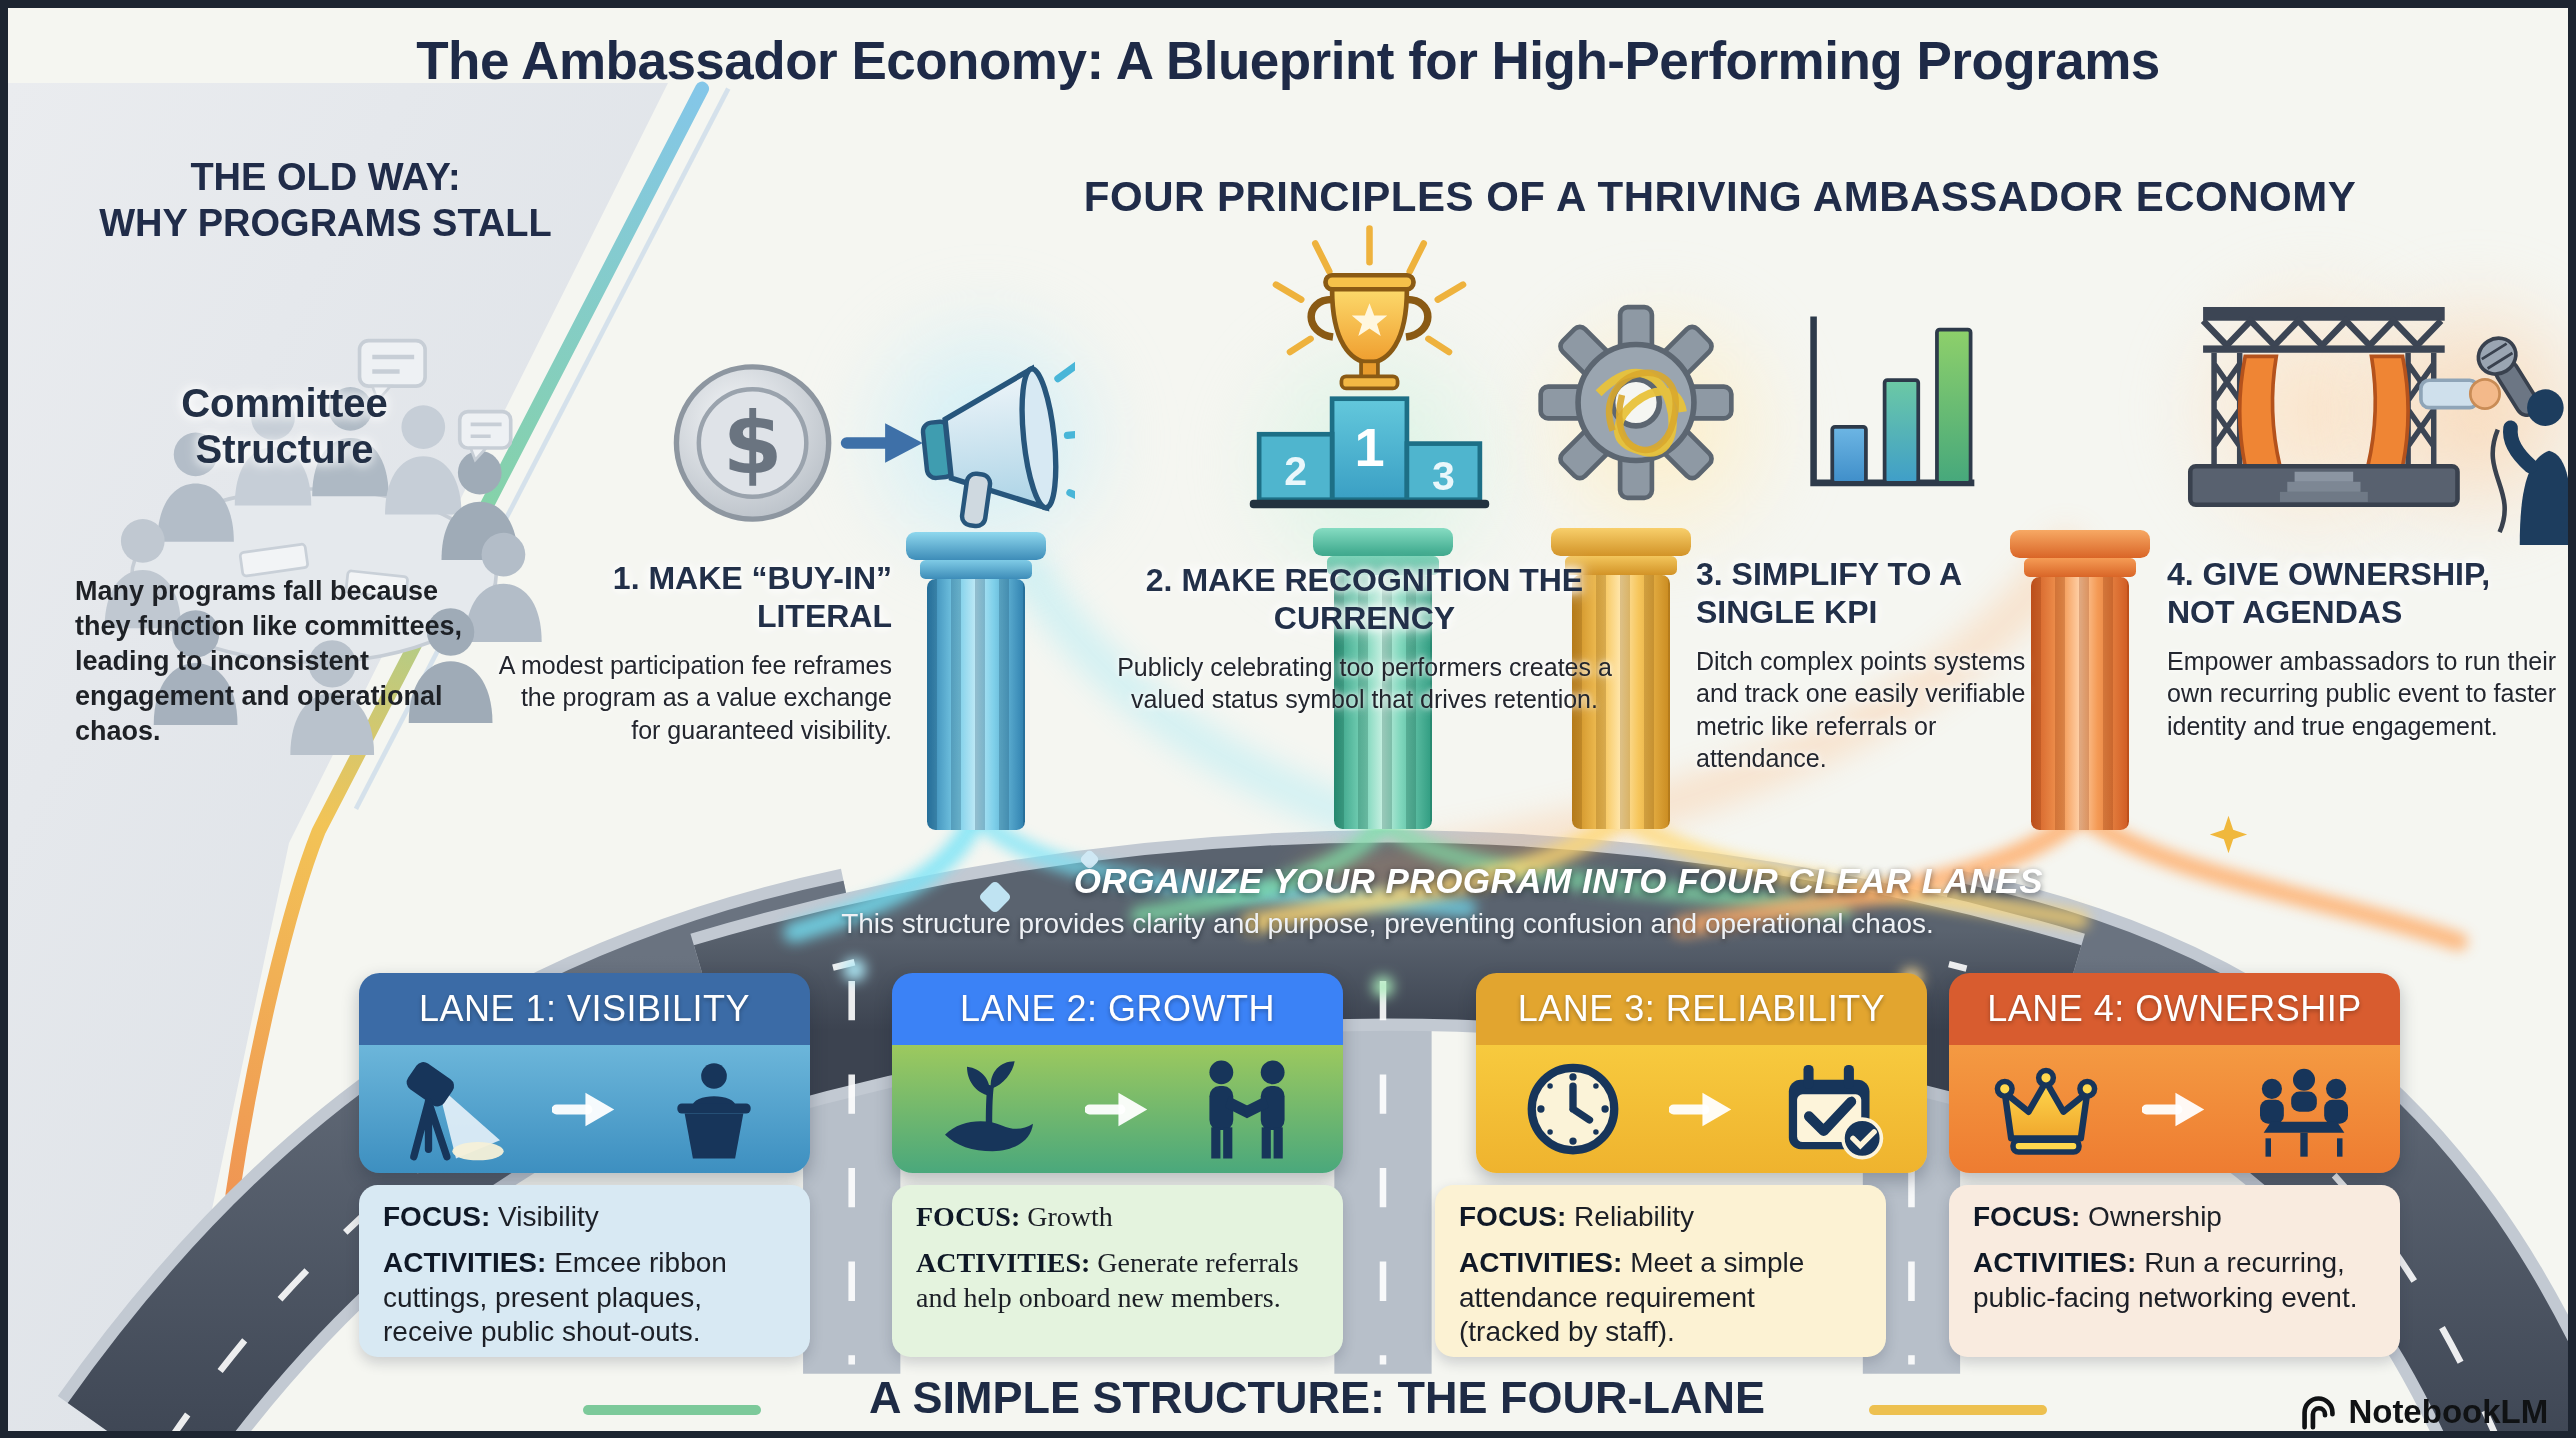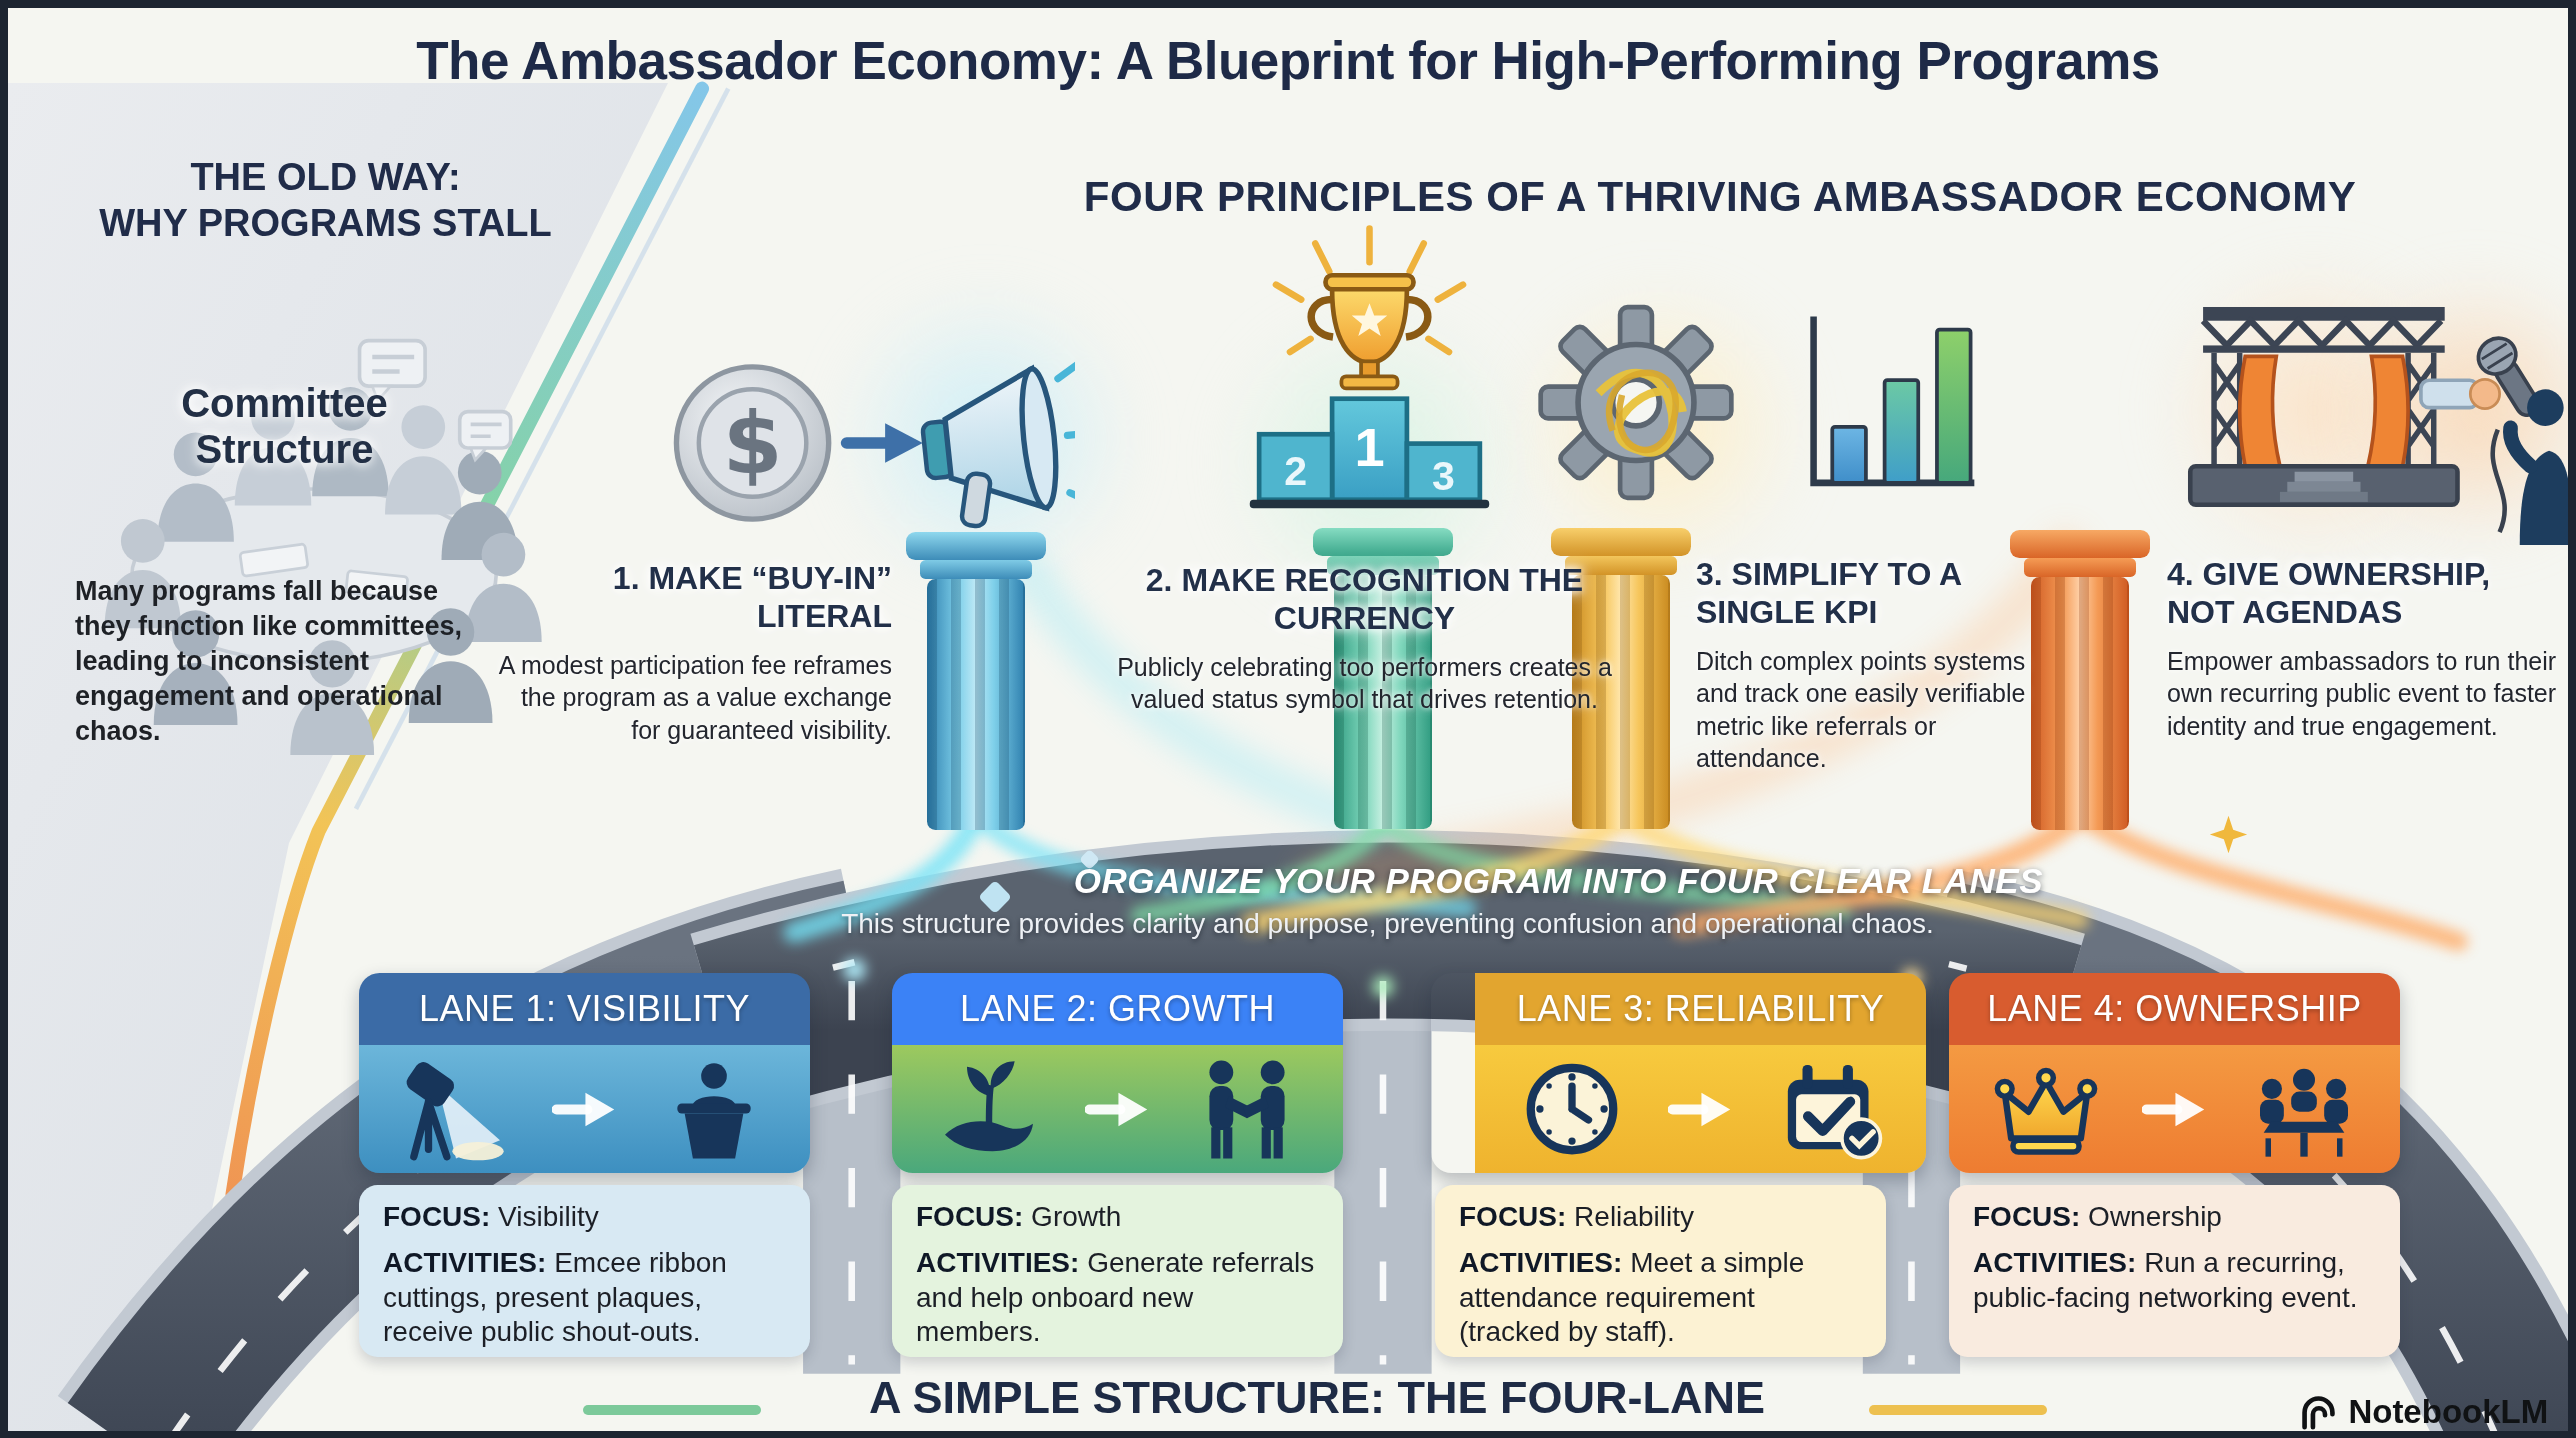--- a/index.html
+++ b/index.html
@@ -444,26 +444,26 @@
         <rect x="75" y="35" width="26" height="48" rx="11" fill="#17355a"></rect>
         <polygon points="40,46 64,58 60,70 36,58" fill="#17355a"></polygon>
         <polygon points="80,46 56,58 60,70 84,58" fill="#17355a"></polygon>
         <rect x="21" y="80" width="10" height="34" fill="#17355a"></rect>
           <rect x="34" y="80" width="10" height="34" fill="#17355a"></rect>
         <rect x="76" y="80" width="10" height="34" fill="#17355a"></rect>
           <rect x="89" y="80" width="10" height="34" fill="#17355a"></rect>
       </svg>
     </div>
   </div>
-  <div class="abs lane-body" style="left:884px;background:#e4f3de;">
+  <div class="abs lane-body" style="left:884px;background:#e4f3de;font-family:Liberation Serif, serif;">
     <div class="focus-row"><span class="lbl">FOCUS:</span> <span>Growth</span></div>
     <div><span class="lbl">ACTIVITIES:</span> <span>Generate referrals and help onboard new members.</span></div>
   </div>
 
-  <div class="abs lane-top" style="left:1423px;padding-left:44px;">
+  <div class="abs lane-top" style="left:1468px;">
     <div class="lane-header" style="background:#e2a52f;">LANE 3: RELIABILITY</div>
     <div class="lane-icons" style="background:linear-gradient(180deg,#f7ca3e,#efb32e);">
       <svg width="110" height="110" viewBox="0 0 120 120">
         <circle cx="60" cy="60" r="45" fill="#fbf3d8" stroke="#17355a" stroke-width="9"></circle>
         <g fill="#17355a">
           <circle cx="60" cy="25" r="4"></circle>
             <circle cx="95" cy="60" r="4"></circle>
             <circle cx="60" cy="95" r="4"></circle>
             <circle cx="25" cy="60" r="4"></circle>
           <circle cx="85" cy="35" r="3"></circle>

